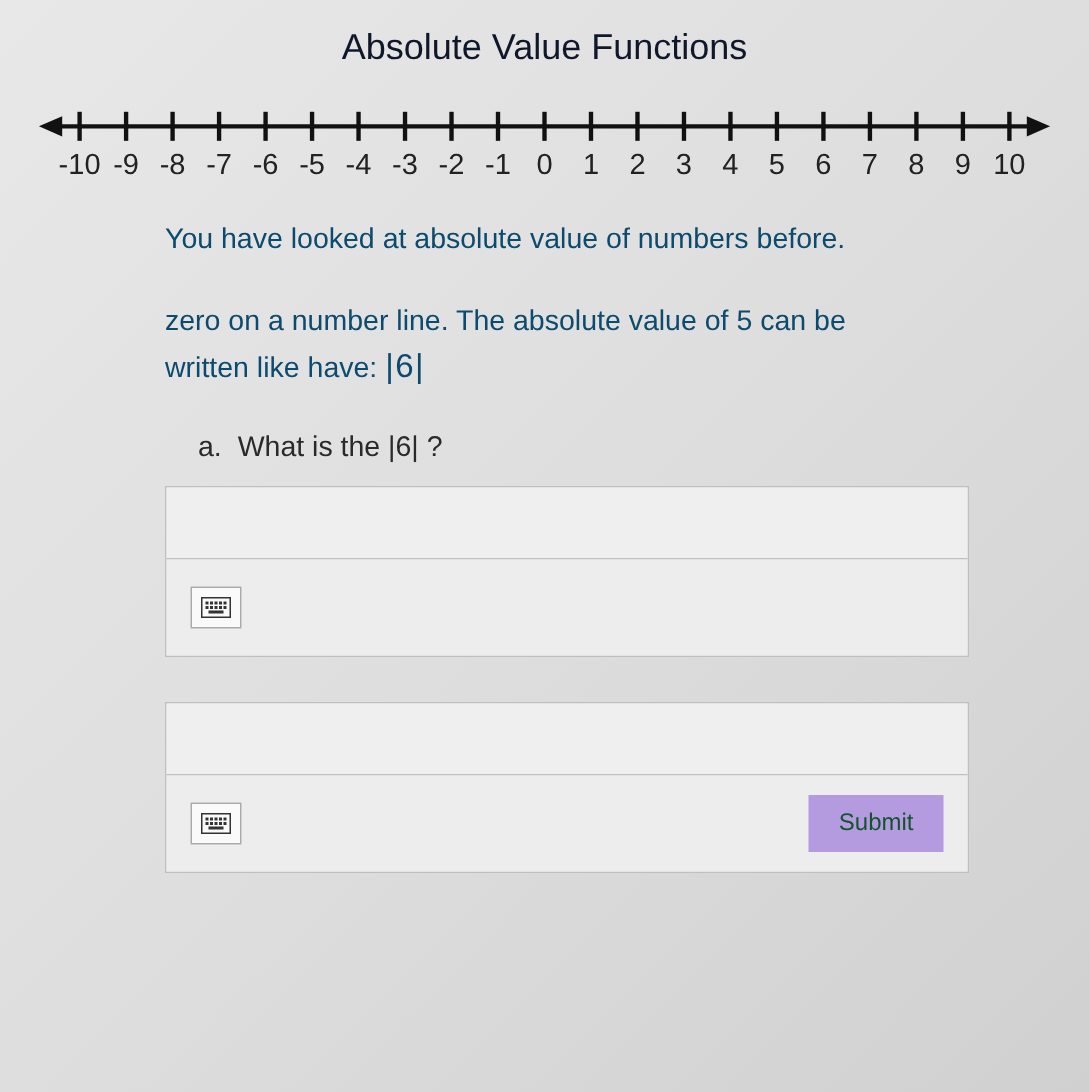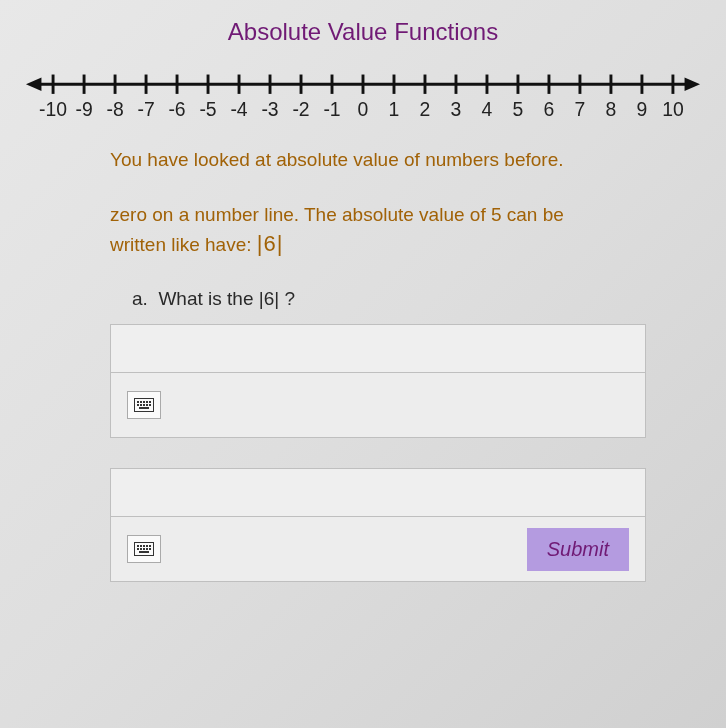--- a/index.html
+++ b/index.html
@@ -12,36 +12,36 @@
     font-family: Arial, Helvetica, sans-serif;
     color: #2a2a2a;
     overflow: hidden;
   }
   .page {
     padding: 10px 20px 20px 20px;
   }
   .title {
     text-align: center;
     font-size: 24px;
-    color: #701a75;
+    color: #0f172a;
     margin: 8px 0 14px 0;
     font-weight: 400;
   }
   .numberline-wrap {
     width: 100%;
     padding: 0 4px;
   }
   svg.numberline { display:block; width:100%; height:auto; }
   .content {
     padding: 18px 60px 0 90px;
   }
   .intro {
     font-size: 19px;
     line-height: 1.45;
-    color: #a16207;
+    color: #0c4a6e;
     margin-bottom: 28px;
   }
   .abs-notation { font-size: 22px; letter-spacing: 1px; }
   .question-label {
     font-size: 19px;
     margin: 0 0 14px 16px;
     padding-left: 6px;
   }
   .answer-card {
     border: 1px solid #bfbfbf;
@@ -66,26 +66,25 @@
     height: 28px;
     border: 1px solid #aaa;
     background: #fafafa;
     display: flex;
     align-items: center;
     justify-content: center;
     cursor: pointer;
   }
   .submit-btn {
     background: #b49be0;
-    color: #701a75;
+    color: #14532d;
     border: none;
     padding: 10px 20px;
-    font-size: 20px;
+    font-size: 16px;
     cursor: pointer;
-    font-style: italic;
   }
   .q2 { margin-top: 30px; }
 </style>
 </head>
 <body>
 
 <div class="page">
   <div class="title">Absolute Value Functions</div>
 
   <div class="numberline-wrap">

